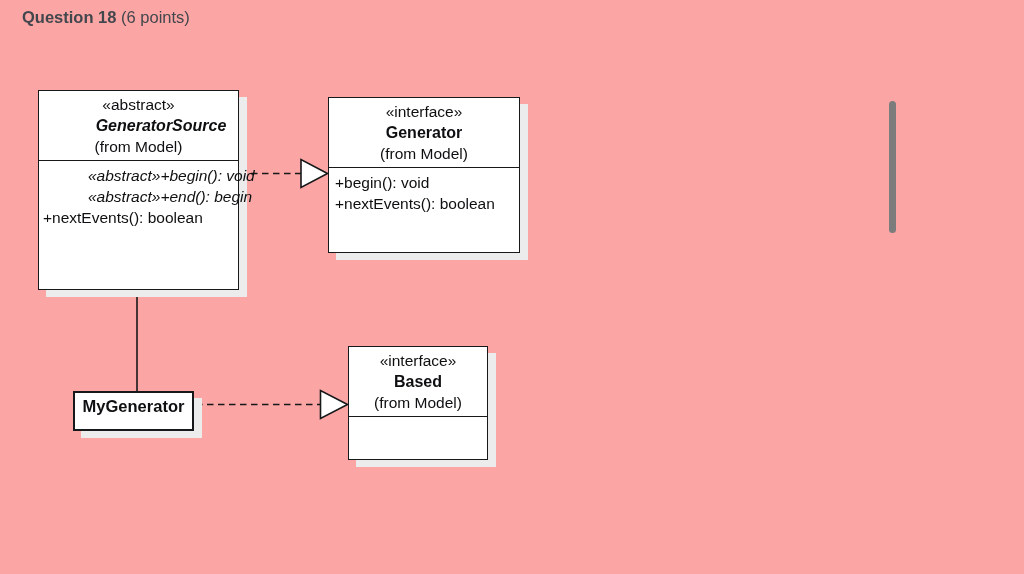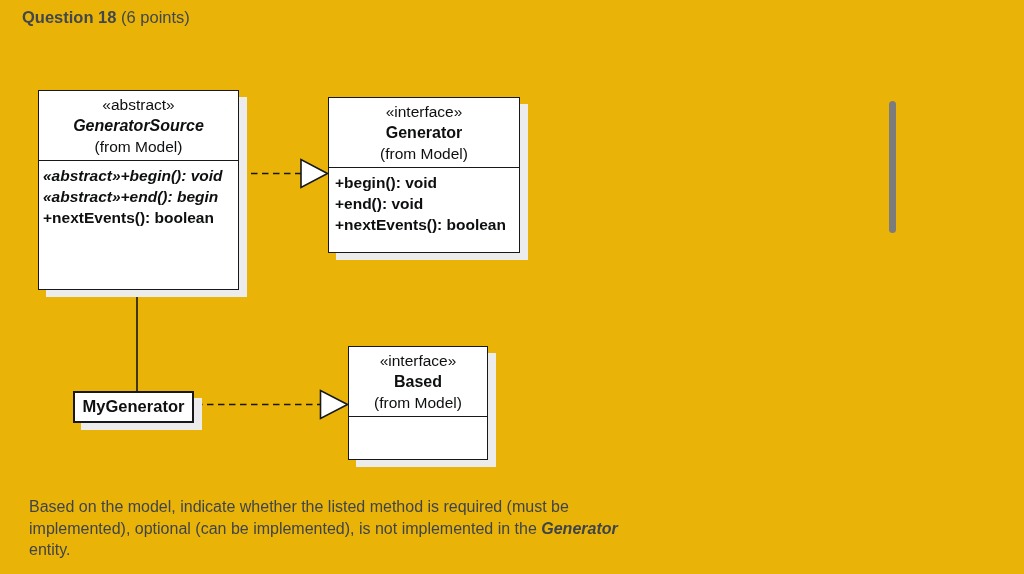--- a/index.html
+++ b/index.html
@@ -1,43 +1,43 @@
 <!DOCTYPE html>
 <html><head>
 <meta charset="utf-8">
 <style>
   html,body { margin:0; padding:0; background:#ffffff; }
   .page {
-    position:relative; width:1024px; height:574px; background:#eab308;
+    position:relative; width:1024px; height:574px; background:#fca5a5;
     font-family:"Liberation Sans", sans-serif; overflow:hidden;
   }
 
   
   .q-title { position:absolute; left:22px; top:8px; font-size:16.5px; color:#41474c; }
   .q-title .b { font-weight:bold; }
   .intro  { position:absolute; left:32px; top:42px; font-size:16px; color:#41474c; }
 
   
   .uml {
     position:absolute; background:#ffffff; border:1.5px solid #17181a;
     box-sizing:border-box; color:#0e0f10; box-shadow:8px 7px 0 #ececec;
   }
   .uml .head { border-bottom:1.5px solid #17181a; text-align:center; padding-top:3px; height:66px; box-sizing:content-box; }
   .uml .hline { font-size:15.5px; line-height:21px; }
   .uml .cname { font-size:16px; font-weight:bold; line-height:21px; }
-  .uml .body { padding:4px 2px 0 4px;font-weight:bold; }
+  .uml .body { padding:4px 2px 0 4px; }
   .uml .m { font-size:15.5px; line-height:21px; white-space:nowrap; }
-  .m.it, .cname.it { font-style:italic; }
+  .m.it, .cname.it { font-style:italic;margin-left:45px; }
 
   #box-gs  { left:38px;  top:90px;  width:201px; height:200px; }
   #box-gen { left:328px; top:97px;  width:192px; height:156px; }
   #box-gen .body, #box-src .body { padding-left:6px; }
   #box-src { left:348px; top:346px; width:140px; height:114px; }
   #box-myg {
-    left:73px; top:391px; width:121px; height:32px;
+    left:73px; top:391px; width:121px; height:40px;
     border-width:2px; text-align:center; font-weight:bold;
     font-size:16.5px; line-height:27px;
   }
 
   
   .arrows { position:absolute; left:0; top:0; width:1024px; height:574px; pointer-events:none; }
 
   
   .scroll-thumb {
     position:absolute; left:889px; top:101px; width:7px; height:132px;
@@ -84,38 +84,32 @@
     </div>
 
     <div class="uml" id="box-gen">
       <div class="head">
         <div class="hline">«interface»</div>
         <div class="cname">Generator</div>
         <div class="hline">(from Model)</div>
       </div>
       <div class="body">
         <div class="m">+begin(): void</div>
-        <div class="m">+end(): void</div>
         <div class="m">+nextEvents(): boolean</div>
       </div>
     </div>
 
     <div class="uml" id="box-src">
       <div class="head">
         <div class="hline">«interface»</div>
         <div class="cname">Based</div>
         <div class="hline">(from Model)</div>
       </div>
     </div>
 
     <div class="uml" id="box-myg">MyGenerator</div>
 
   </div>
 
   <div class="scroll-thumb"></div>
 
-  <div class="footer">
-    <div>Based on the model, indicate whether the listed method is required (must be</div>
-    <div><span>implemented), optional (can be implemented), is not implemented in the </span><span class="bi">Generator</span></div>
-    <div>entity.</div>
-  </div>
 
 </div>
 
 </body></html>

